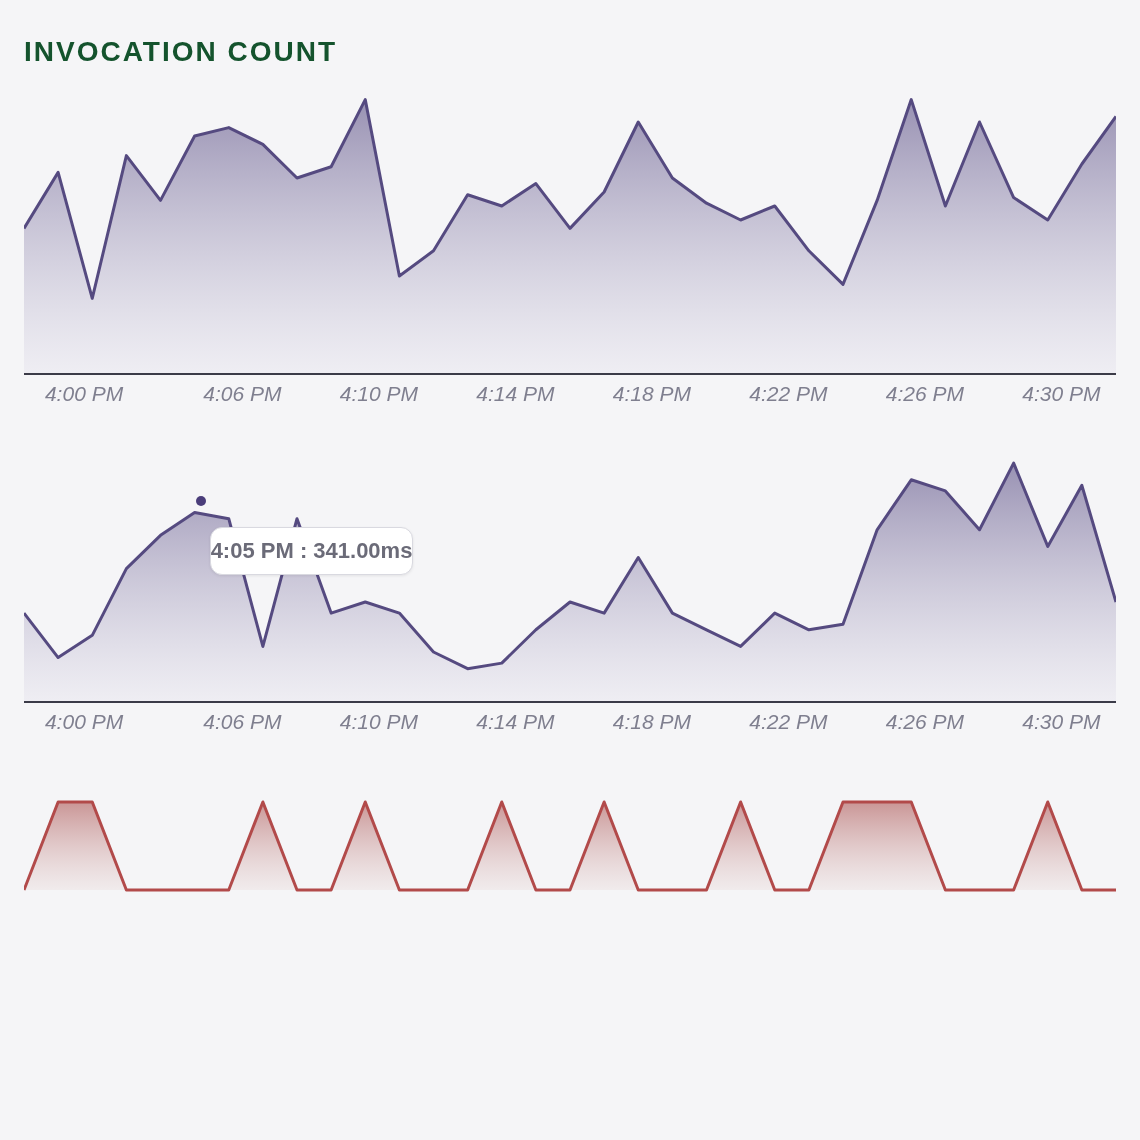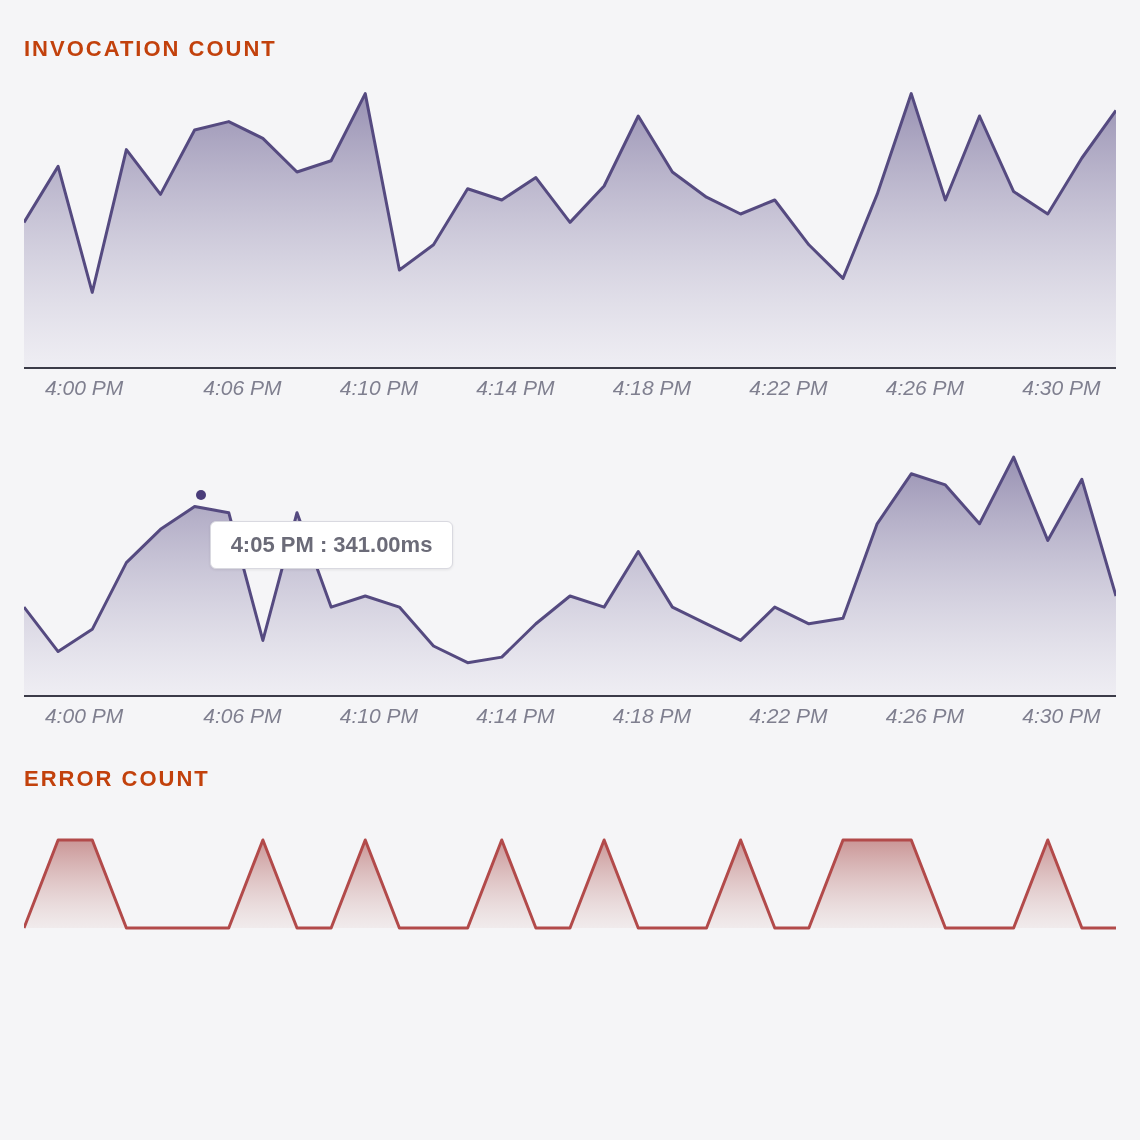--- a/index.html
+++ b/index.html
@@ -19,24 +19,24 @@
     color: #2b2b34;
     letter-spacing: -0.5px;
     padding-top: 0;
     padding-bottom: 18px;
     border-bottom: 1px solid #e1e1e6;
   }
   .chart-block {
     margin-top: 36px;
   }
   .chart-title {
-    font-size: 22px;
+    font-size: 28px;
     font-weight: 700;
     letter-spacing: 2px;
-    color: #c2410c;
+    color: #14532d;
     margin-bottom: 18px;
     text-transform: uppercase;
   }
   .chart-canvas {
     position: relative;
     width: 100%;
   }
   .tick-row {
     position: relative;
     width: 100%;
@@ -48,22 +48,22 @@
     font-size: 21px;
     color: #7f7f8f;
     transform: translateX(-50%);
     white-space: nowrap;
     font-style: italic;
   }
   .tooltip {
     position: absolute;
     background: #ffffff;
     border: 1px solid #d9d9e0;
-    border-radius: 6px;
-    padding: 10px 20px;
+    border-radius: 12px;
+    padding: 10px 0;
     font-size: 22px;
     font-weight: 600;
     color: #6b6b78;
     box-shadow: 0 1px 3px rgba(0,0,0,0.08);
     white-space: nowrap;
   }
   .hover-dot {
     position: absolute;
     width: 10px;
     height: 10px;
@@ -118,21 +118,20 @@
           <span class="tick" style="left: 20%;">4:06 PM</span>
           <span class="tick" style="left: 32.5%;">4:10 PM</span>
           <span class="tick" style="left: 45%;">4:14 PM</span>
           <span class="tick" style="left: 57.5%;">4:18 PM</span>
           <span class="tick" style="left: 70%;">4:22 PM</span>
           <span class="tick" style="left: 82.5%;">4:26 PM</span>
           <span class="tick" style="left: 95%;">4:30 PM</span>
         </div>
       </div>
       <div class="chart-block">
-        <h2 class="chart-title">ERROR COUNT</h2>
         <div class="chart-canvas" style="height: 120px;"><svg width="100%" height="100%" viewBox="0 0 1100 120" preserveAspectRatio="none">
             <defs>
               <linearGradient id="grad2" x1="0" y1="0" x2="0" y2="1">
                 <stop offset="0%" stop-color="#c58b8b" stop-opacity="0.9"></stop>
                 <stop offset="100%" stop-color="#ece1e1" stop-opacity="0.5"></stop>
               </linearGradient>
             </defs>
             <path d="M 0 118 L 34.375 30 L 68.75 30 L 103.125 118 L 137.5 118 L 171.875 118 L 206.25 118 L 240.625 30 L 275 118 L 309.375 118 L 343.75 30 L 378.125 118 L 412.5 118 L 446.875 118 L 481.25 30 L 515.625 118 L 550 118 L 584.375 30 L 618.75 118 L 653.125 118 L 687.5 118 L 721.875 30 L 756.25 118 L 790.625 118 L 825 30 L 859.375 30 L 893.75 30 L 928.125 118 L 962.5 118 L 996.875 118 L 1031.25 30 L 1065.625 118 L 1100 118 L 1100 118 L 0 118 Z" fill="url(#grad2)" stroke="none"></path>
             <path d="M 0 118 L 34.375 30 L 68.75 30 L 103.125 118 L 137.5 118 L 171.875 118 L 206.25 118 L 240.625 30 L 275 118 L 309.375 118 L 343.75 30 L 378.125 118 L 412.5 118 L 446.875 118 L 481.25 30 L 515.625 118 L 550 118 L 584.375 30 L 618.75 118 L 653.125 118 L 687.5 118 L 721.875 30 L 756.25 118 L 790.625 118 L 825 30 L 859.375 30 L 893.75 30 L 928.125 118 L 962.5 118 L 996.875 118 L 1031.25 30 L 1065.625 118 L 1100 118" fill="none" stroke="#b24a4a" stroke-width="3" stroke-linejoin="round"></path>
           </svg></div>

